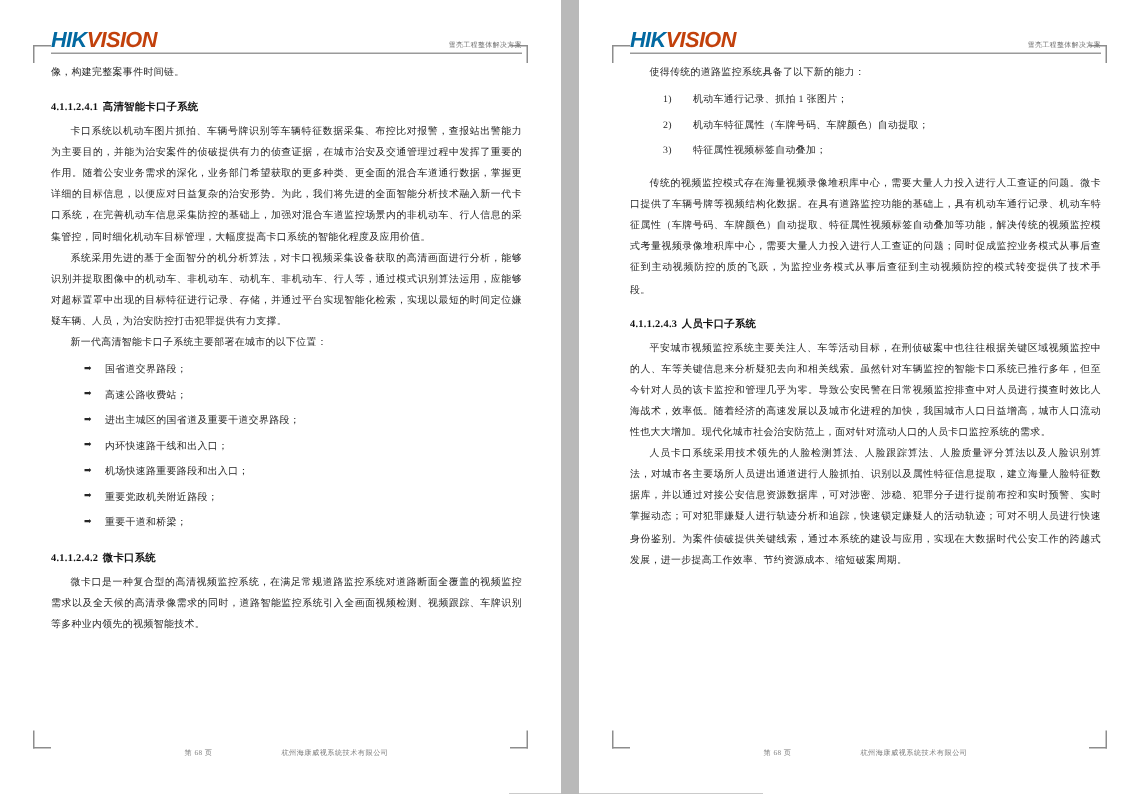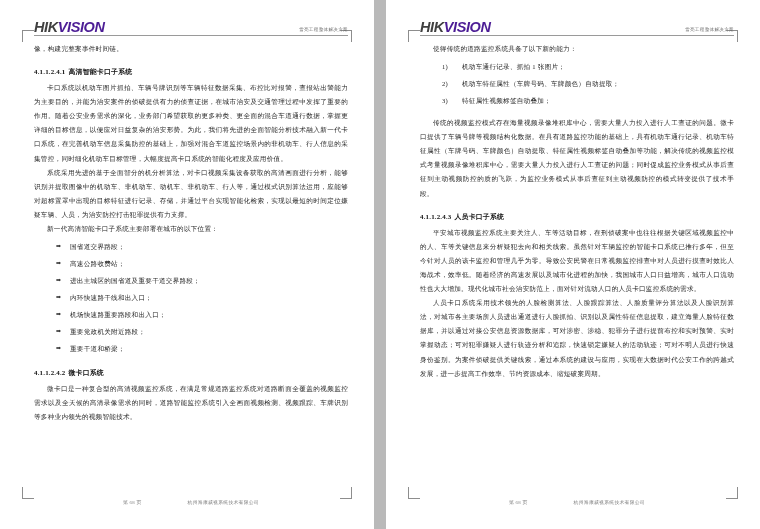--- a/index.html
+++ b/index.html
@@ -61,22 +61,22 @@
   }
   .logo {
     font-family: "Liberation Sans", "DejaVu Sans", sans-serif;
     font-style: italic;
     font-weight: bold;
     font-size: 14.5px;
     letter-spacing: -0.4px;
     line-height: 1;
     white-space: nowrap;
   }
-  .logo .hik { color: #404040; }
-  .logo .vision { color: #4c1d95; }
+  .logo .hik { color: #0369a1; }
+  .logo .vision { color: #c2410c; }
 
   .header-title {
     font-size: 4.6px;
     color: #6d6d6d;
     letter-spacing: 0.3px;
     white-space: nowrap;
     padding-bottom: 2px;
   }
 
   

